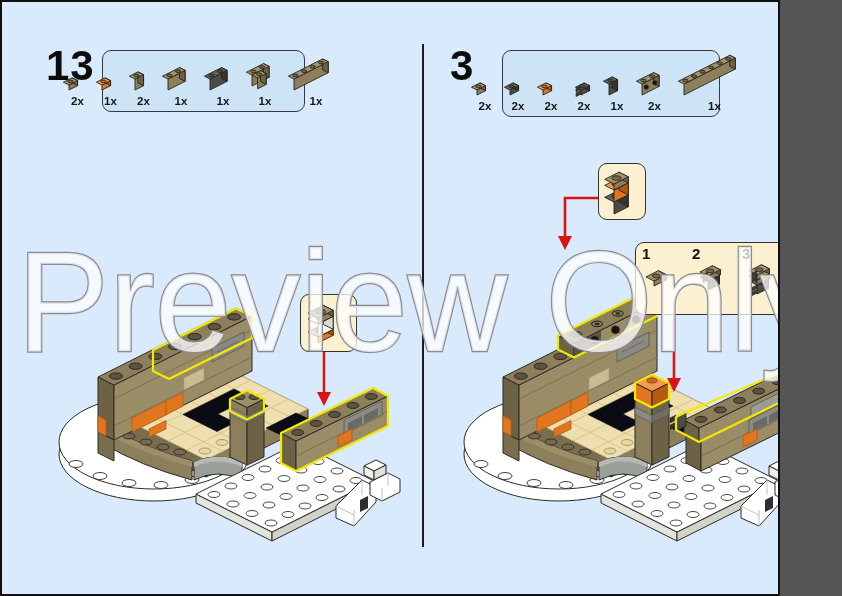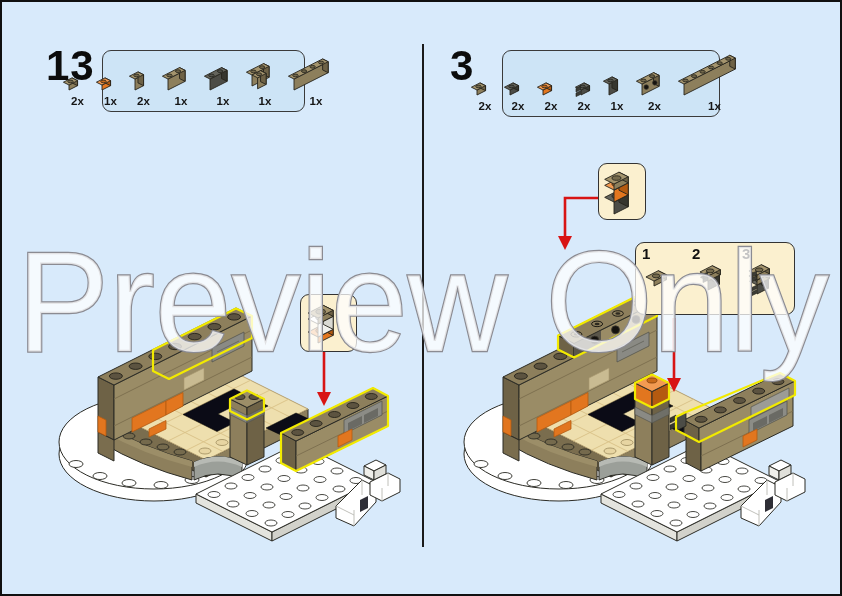--- a/index.html
+++ b/index.html
@@ -1,16 +1,16 @@
 <!DOCTYPE html>
 <html><head>
 <meta charset="utf-8">
 <style>
   html,body{margin:0;padding:0;background:#555;}
-  #page{position:relative;width:842px;height:596px;background:#d8eafb;border:2px solid #101010;
+  #page{position:relative;width:780px;height:596px;background:#d8eafb;border:2px solid #101010;
         box-sizing:border-box;overflow:hidden;font-family:"Liberation Sans",sans-serif;}
   .stepnum{position:absolute;font-size:42px;font-weight:bold;color:#0c0c0c;letter-spacing:1px;}
   #num13{left:44px;top:40px;}
   #num14{left:448px;top:40px;}
   .partsbox{position:absolute;background:#cde4f6;border:1.6px solid #3a3a3a;border-radius:9px;
             display:flex;align-items:flex-end;justify-content:center;gap:8px;padding:6px 8px 4px 8px;
             box-sizing:border-box;}
   #parts13{left:100px;top:48px;width:203px;height:62px;}
   #parts14{left:500px;top:48px;width:218px;height:67px;}
   .part{display:flex;flex-direction:column;align-items:center;}

